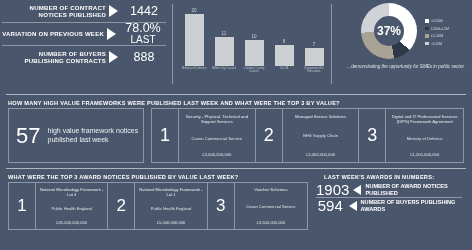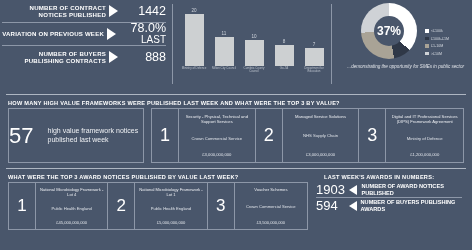--- a/index.html
+++ b/index.html
@@ -24,42 +24,42 @@
     text-align:right;line-height:7.4px;color:#ffffff;text-transform:uppercase;
     max-width:104px;
   }
   .arrow{
     width:0;height:0;margin:0 4px 0 3px;
     border-top:6px solid transparent;border-bottom:6px solid transparent;
     border-left:9px solid #ffffff;flex:0 0 auto;
   }
   .stat-value{
     font-size:12.5px;color:#ffffff;line-height:11px;
-    width:46px;text-align:right;font-weight:400;
+    width:46px;text-align:center;font-weight:400;
   }
   .stat-value .sub{display:block;font-size:10px;}
   .stat-value.small{font-size:8.5px;}
   .stat-value.small .sub{font-size:7px;}
 
   .vdiv{width:1px;background:#8d97a8;margin:4px 6px 8px 2px;}
 
   
   .barchart{width:150px;padding-top:4px;box-sizing:border-box;}
   .bars{display:flex;align-items:flex-end;justify-content:space-between;height:62px;padding:0 2px;}
   .bar-col{width:26px;display:flex;flex-direction:column;align-items:center;justify-content:flex-end;height:62px;}
   .bar-val{font-size:4.6px;color:#cfd4dc;margin-bottom:1px;}
   .bar{width:19px;background:#cdd0d2;}
   .bar-labels{display:flex;justify-content:space-between;padding:1px 2px 0;}
   .bar-lab{
     width:26px;font-size:2.9px;line-height:3.4px;text-align:center;color:#b9c0cb;
   }
 
   
   .donutwrap{flex:1;display:flex;flex-direction:column;align-items:center;padding-top:3px;}
-  .donut-row{display:flex;align-items:flex-end;}
+  .donut-row{display:flex;align-items:center;}
   .donut{
     position:relative;width:56px;height:56px;border-radius:50%;
     background:conic-gradient(#ffffff 0 37%, #2f3847 37% 47%, #a9a396 47% 74%, #cfd2d6 74% 100%);
   }
   .donut::after{
     content:"";position:absolute;left:13px;top:13px;width:30px;height:30px;
     border-radius:50%;background:#49566b;
   }
   .donut-pct{
     position:absolute;inset:0;display:flex;align-items:center;justify-content:center;
@@ -81,21 +81,21 @@
     padding:5px 0 2px 8px;text-transform:uppercase;
   }
   .sec-head-row{display:flex;}
   .sec-head-row .sec-head:first-child{flex:1;}
 
   
   .mid{display:flex;padding:0 8px;gap:7px;}
   .count-box{
     width:136px;height:55px;border:1px solid #8d97a8;display:flex;align-items:center;box-sizing:border-box;
   }
-  .count-num{font-size:22px;color:#ffffff;width:62px;}
+  .count-num{font-size:22px;color:#ffffff;width:62px;text-align:center;}
   .count-txt{font-size:7px;line-height:8.6px;color:#eef0f3;}
 
   .fw-box{flex:1;height:55px;border:1px solid #8d97a8;display:flex;box-sizing:border-box;}
   .fw-item{flex:1;display:flex;}
   .fw-rank{
     width:26px;font-size:18px;color:#ffffff;display:flex;align-items:center;justify-content:center;
     border-right:1px solid #8d97a8;
   }
   .fw-body{
     flex:1;display:flex;flex-direction:column;align-items:center;justify-content:space-between;
@@ -123,21 +123,21 @@
   .aw-item:last-child .aw-body{border-right:none;}
   .aw-title{font-size:4.1px;line-height:5px;color:#eceef2;}
   .aw-buyer{font-size:4.1px;color:#dfe3e9;}
   .aw-value{font-size:4.1px;color:#dfe3e9;}
 
   .numbers{flex:1;padding-right:2px;}
   .num-row{
     display:flex;align-items:center;height:15px;border-bottom:1px solid #8d97a8;
   }
   .num-row:last-child{border-bottom:none;}
-  .num-val{font-size:13px;color:#ffffff;width:34px;text-align:left;}
+  .num-val{font-size:15px;color:#ffffff;width:34px;text-align:center;}
   .arrow-l{
     width:0;height:0;margin:0 4px;
     border-top:5px solid transparent;border-bottom:5px solid transparent;
     border-right:8px solid #ffffff;flex:0 0 auto;
   }
   .num-lab{
     font-size:5.6px;font-weight:bold;line-height:6.6px;color:#ffffff;text-transform:uppercase;
   }
 </style>
 </head>

